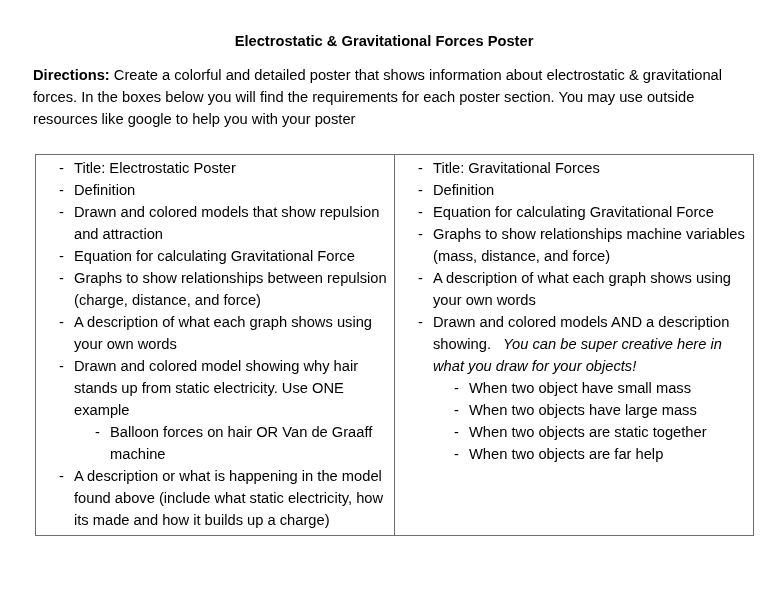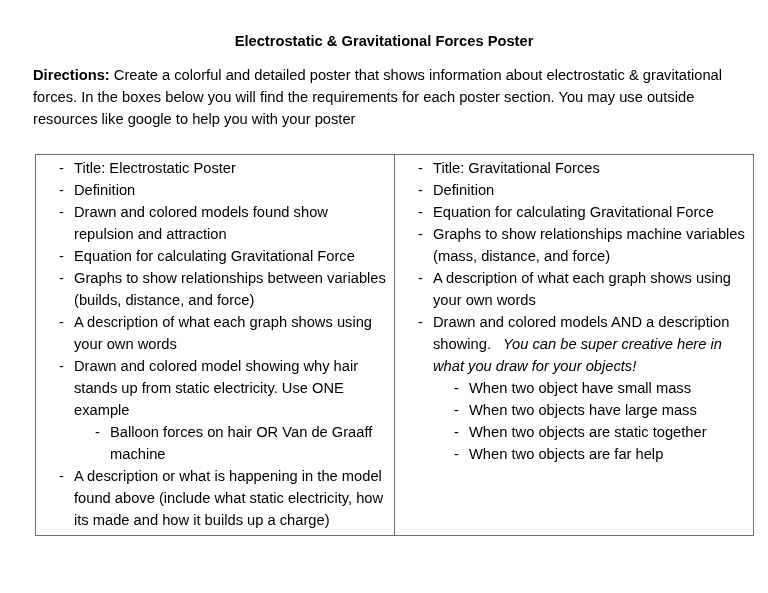--- a/index.html
+++ b/index.html
@@ -69,23 +69,23 @@
 
   <p class="directions"><span class="lead">Directions:</span><span> Create a colorful and detailed poster that shows information about electrostatic &amp; gravitational forces. In the boxes below you will find the requirements for each poster section. You may use outside resources like google to help you with your poster</span></p>
 
   <table class="req-table">
     <tbody>
         <tr>
       <td>
         <ul class="req-list">
               <li class="level1"><span class="marker">-</span><span><span>Title: Electrostatic Poster</span></span></li>
               <li class="level1"><span class="marker">-</span><span><span>Definition</span></span></li>
-              <li class="level1"><span class="marker">-</span><span><span>Drawn and colored models found show repulsion and attraction</span></span></li>
+              <li class="level1"><span class="marker">-</span><span><span>Drawn and colored models that show repulsion and attraction</span></span></li>
               <li class="level1"><span class="marker">-</span><span><span>Equation for calculating Gravitational Force</span></span></li>
-              <li class="level1"><span class="marker">-</span><span><span>Graphs to show relationships between variables (builds, distance, and force)</span></span></li>
+              <li class="level1"><span class="marker">-</span><span><span>Graphs to show relationships between repulsion (charge, distance, and force)</span></span></li>
               <li class="level1"><span class="marker">-</span><span><span>A description of what each graph shows using your own words</span></span></li>
               <li class="level1"><span class="marker">-</span><span><span>Drawn and colored model showing why hair stands up from static electricity. Use ONE example</span></span></li>
               <li class="level2"><span class="marker">-</span><span><span>Balloon forces on hair OR Van de Graaff machine</span></span></li>
               <li class="level1"><span class="marker">-</span><span><span>A description or what is happening in the model found above (include what static electricity, how its made and how it builds up a charge)</span></span></li>
             </ul>
       </td>
       <td>
         <ul class="req-list">
               <li class="level1"><span class="marker">-</span><span><span>Title: Gravitational Forces</span></span></li>
               <li class="level1"><span class="marker">-</span><span><span>Definition</span></span></li>

